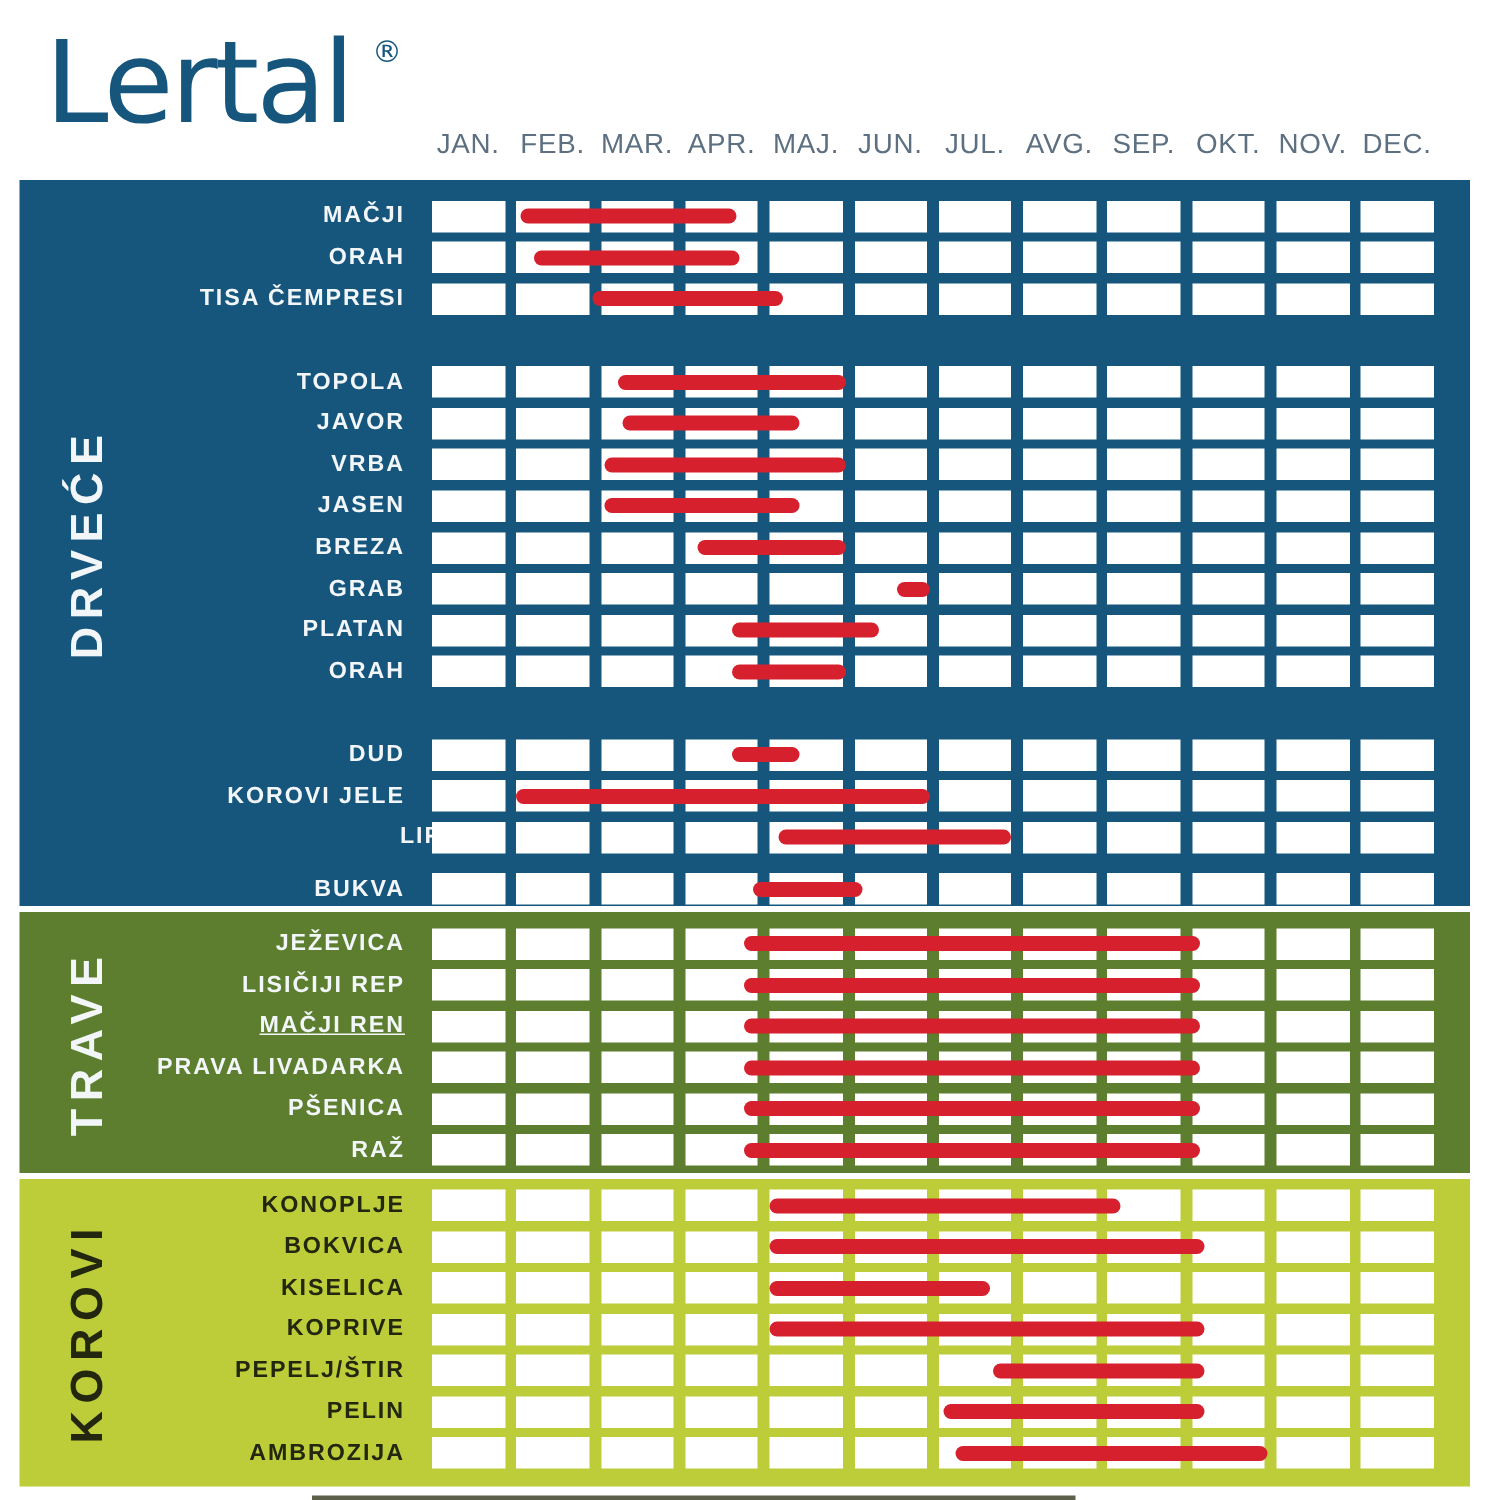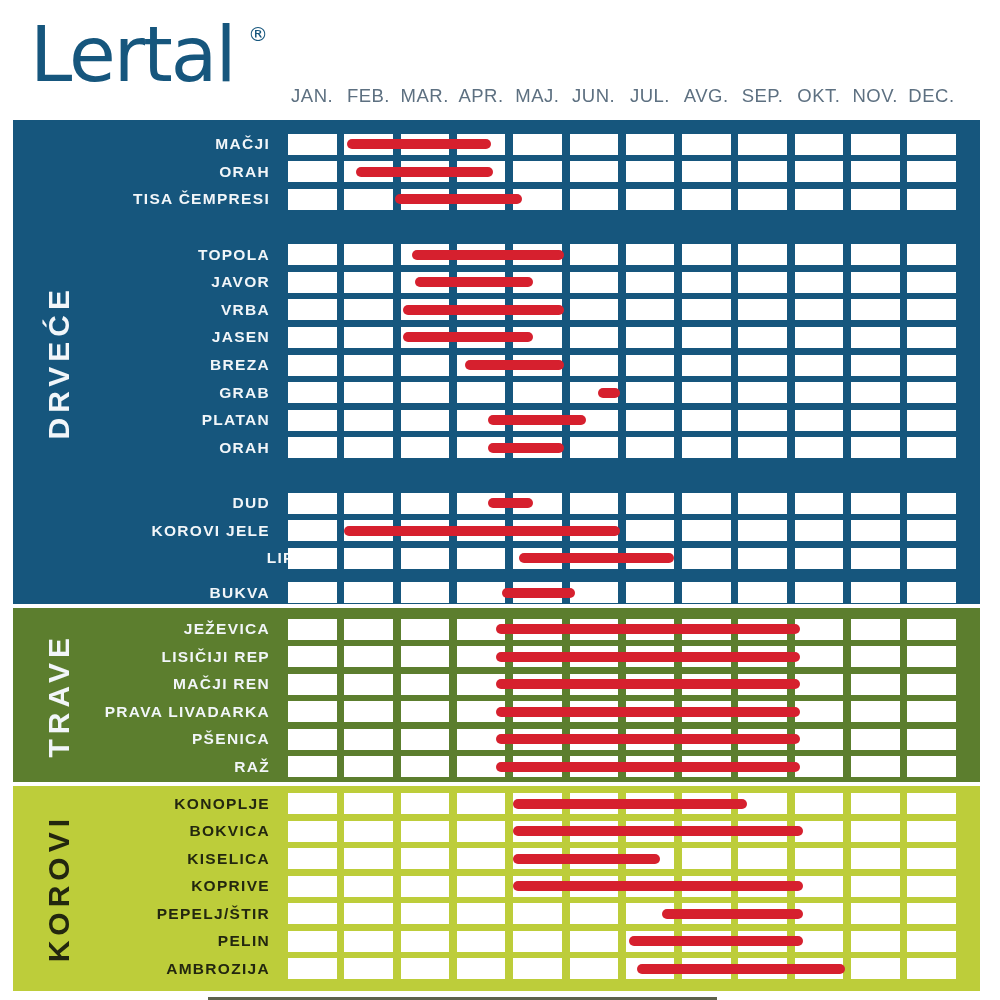--- a/index.html
+++ b/index.html
@@ -324,21 +324,21 @@
         <div class="cell" style="left: 556.5px; width: 48.6px; top: 3.25px; height: 21px; background: rgb(255, 255, 255);"></div>
         <div class="cell" style="left: 612.8px; width: 48.6px; top: 3.25px; height: 21px; background: rgb(255, 255, 255);"></div>
         <div class="cell" style="left: 669.1px; width: 48.6px; top: 3.25px; height: 21px; background: rgb(255, 255, 255);"></div>
         <div class="cell" style="left: 725.4px; width: 48.6px; top: 3.25px; height: 21px; background: rgb(255, 255, 255);"></div>
         <div class="cell" style="left: 781.7px; width: 48.6px; top: 3.25px; height: 21px; background: rgb(255, 255, 255);"></div>
         <div class="cell" style="left: 838px; width: 48.6px; top: 3.25px; height: 21px; background: rgb(255, 255, 255);"></div>
         <div class="cell" style="left: 894.3px; width: 48.6px; top: 3.25px; height: 21px; background: rgb(255, 255, 255);"></div>
         <div class="bar" style="left: 483.31px; width: 304.02px; top: 8.75px; height: 10px; background: rgb(214, 32, 46);"></div>
       </div>
       <div class="row" style="top: 62.5px; height: 27.5px;">
-        <div class="rlabel" style="color: rgb(242, 246, 249);">MAČJI REN</div>
+        <div class="rlabel" style="color: rgb(242, 246, 249); text-decoration: underline;">MAČJI REN</div>
         <div class="cell" style="left: 275px; width: 48.6px; top: 3.25px; height: 21px; background: rgb(255, 255, 255);"></div>
         <div class="cell" style="left: 331.3px; width: 48.6px; top: 3.25px; height: 21px; background: rgb(255, 255, 255);"></div>
         <div class="cell" style="left: 387.6px; width: 48.6px; top: 3.25px; height: 21px; background: rgb(255, 255, 255);"></div>
         <div class="cell" style="left: 443.9px; width: 48.6px; top: 3.25px; height: 21px; background: rgb(255, 255, 255);"></div>
         <div class="cell" style="left: 500.2px; width: 48.6px; top: 3.25px; height: 21px; background: rgb(255, 255, 255);"></div>
         <div class="cell" style="left: 556.5px; width: 48.6px; top: 3.25px; height: 21px; background: rgb(255, 255, 255);"></div>
         <div class="cell" style="left: 612.8px; width: 48.6px; top: 3.25px; height: 21px; background: rgb(255, 255, 255);"></div>
         <div class="cell" style="left: 669.1px; width: 48.6px; top: 3.25px; height: 21px; background: rgb(255, 255, 255);"></div>
         <div class="cell" style="left: 725.4px; width: 48.6px; top: 3.25px; height: 21px; background: rgb(255, 255, 255);"></div>
         <div class="cell" style="left: 781.7px; width: 48.6px; top: 3.25px; height: 21px; background: rgb(255, 255, 255);"></div>

